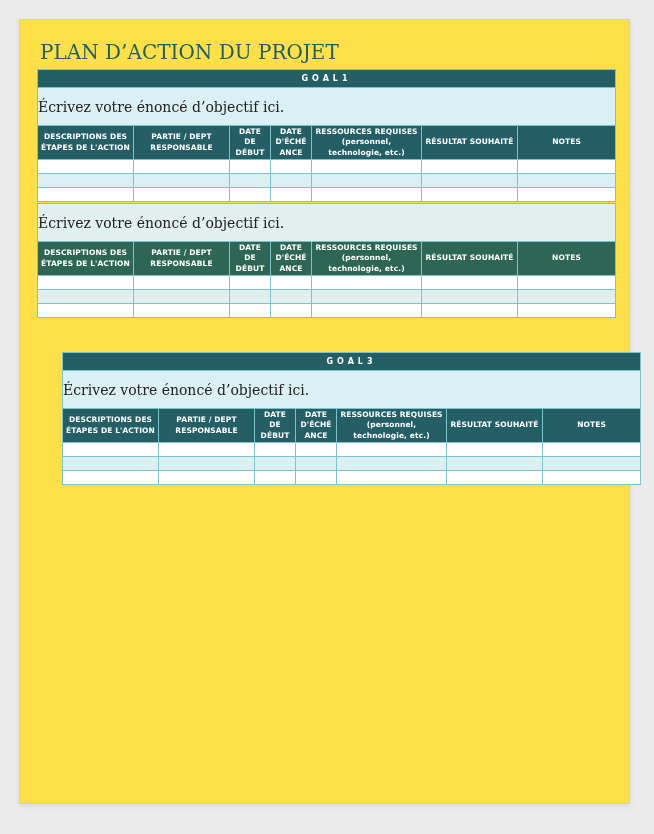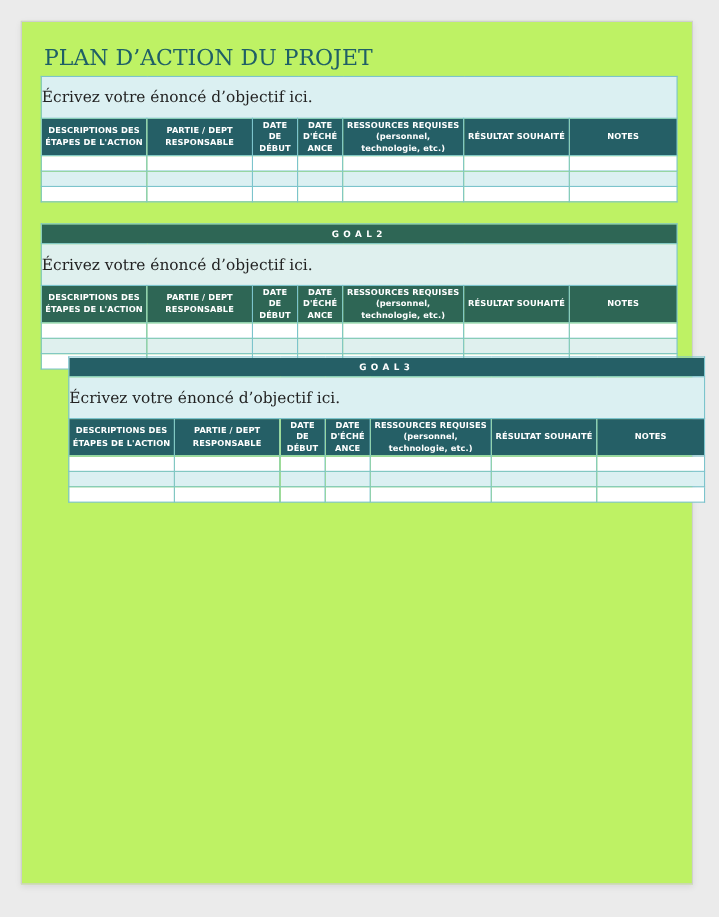--- a/index.html
+++ b/index.html
@@ -7,21 +7,21 @@
       width: 654px; height: 834px;
       background: #ebebeb;
       position: relative;
       overflow: hidden;
       font-family: "DejaVu Sans", sans-serif;
     }
     .page {
       position: absolute;
       left: 19px; top: 19px;
       width: 611px; height: 785px;
-      background: #bef264;
+      background: #fde047;
       border: 1px solid #cfcfcf;
       box-sizing: border-box;
       box-shadow: 0 2px 6px rgba(0,0,0,0.08);
     }
     .title {
       position: absolute;
       left: 20px; top: 20px;
       font-family: "DejaVu Serif", "Liberation Serif", serif;
       font-size: 20px;
       color: #1f5f66;
@@ -102,20 +102,23 @@
       <colgroup>
         <col style="width:96px">
           <col style="width:96px">
           <col style="width:41px">
           <col style="width:41px">
           <col style="width:110px">
           <col style="width:96px">
           <col style="width:98px">
       </colgroup>
       <tbody>
+          <tr class="goal-bar">
+            <td colspan="7">GOAL1</td>
+          </tr>
       <tr class="objective">
             <td colspan="7">Écrivez votre énoncé d’objectif ici.</td>
           </tr>
       <tr class="col-head">
         <th><span>DESCRIPTIONS DES</span><br><span>ÉTAPES DE L'ACTION</span></th>
         <th><span>PARTIE / DEPT</span><br><span>RESPONSABLE</span></th>
         <th><span>DATE</span><br><span>DE</span><br><span>DÉBUT</span></th>
         <th><span>DATE</span><br><span>D'ÉCHÉ</span><br><span>ANCE</span></th>
         <th><span>RESSOURCES REQUISES</span><br><span>(personnel,</span><br><span>technologie, etc.)</span></th>
         <th><span>RÉSULTAT SOUHAITÉ</span></th>
@@ -157,23 +160,20 @@
       <colgroup>
         <col style="width:96px">
           <col style="width:96px">
           <col style="width:41px">
           <col style="width:41px">
           <col style="width:110px">
           <col style="width:96px">
           <col style="width:98px">
       </colgroup>
       <tbody>
-          <tr class="goal-bar">
-            <td colspan="7">GOAL2</td>
-          </tr>
       <tr class="objective">
             <td colspan="7">Écrivez votre énoncé d’objectif ici.</td>
           </tr>
       <tr class="col-head">
         <th><span>DESCRIPTIONS DES</span><br><span>ÉTAPES DE L'ACTION</span></th>
         <th><span>PARTIE / DEPT</span><br><span>RESPONSABLE</span></th>
         <th><span>DATE</span><br><span>DE</span><br><span>DÉBUT</span></th>
         <th><span>DATE</span><br><span>D'ÉCHÉ</span><br><span>ANCE</span></th>
         <th><span>RESSOURCES REQUISES</span><br><span>(personnel,</span><br><span>technologie, etc.)</span></th>
         <th><span>RÉSULTAT SOUHAITÉ</span></th>
@@ -203,21 +203,21 @@
             <td></td>
             <td></td>
             <td></td>
             <td></td>
             <td></td>
       </tr>
     </tbody>
       </table>
   </div>
 
-  <div class="goal-block theme-teal" style="top:304px;padding-left:25px;">
+  <div class="goal-block theme-teal" style="top:332px;padding-left:25px;">
     <table class="plan">
       <colgroup>
         <col style="width:96px">
           <col style="width:96px">
           <col style="width:41px">
           <col style="width:41px">
           <col style="width:110px">
           <col style="width:96px">
           <col style="width:98px">
       </colgroup>

